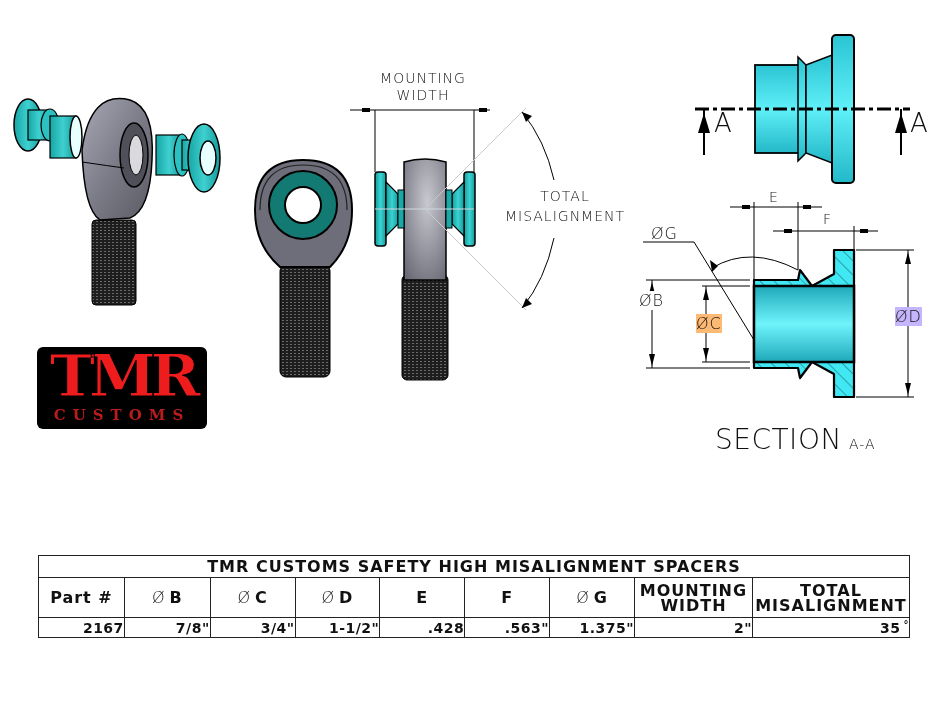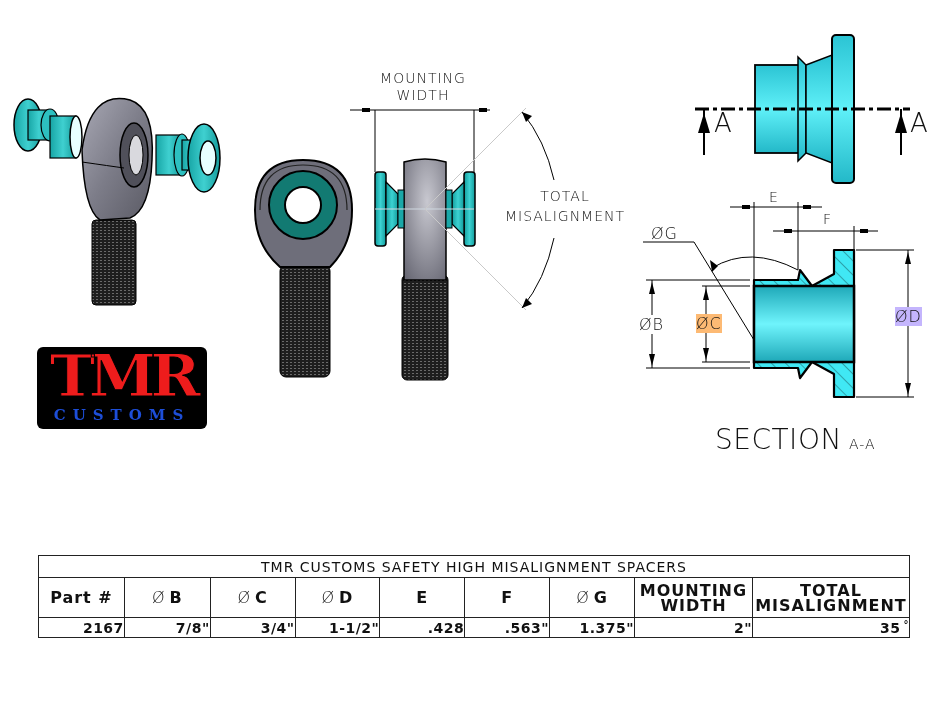--- a/index.html
+++ b/index.html
@@ -6,26 +6,26 @@
   html, body { width: 944px; height: 705px; background: #ffffff; overflow: hidden; }
   body { position: relative; font-family: "DejaVu Sans", sans-serif; color: #000; }
   .abs { position: absolute; }
   svg { position: absolute; overflow: visible; }
   .thin-label { font-family: "DejaVu Sans", sans-serif; font-weight: 300; letter-spacing: 1px; color: #111; }
 
   
   .logo { left: 37px; top: 347px; width: 170px; height: 67px; }
   .logo-bg { position: absolute; left: 0; top: 0; width: 170px; height: 82px; background: #000; border-radius: 6px; }
   .logo-tmr { position: absolute; left: 4px; top: 0px; width: 162px; height: 56px; font-family: "DejaVu Serif", serif; font-weight: bold; font-size: 58px; color: #ee1c1c; letter-spacing: -6px; line-height: 58px; text-align: center; transform: scaleX(1.05); -webkit-text-stroke: 1px #000; }
-  .logo-customs { position: absolute; left: 6px; top: 58px; width: 158px; height: 20px; font-family: "DejaVu Serif", serif; font-weight: bold; font-size: 15px; color: #1d4ed8; letter-spacing: 7px; text-align: center; line-height: 20px; }
+  .logo-customs { position: absolute; left: 6px; top: 58px; width: 158px; height: 20px; font-family: "DejaVu Serif", serif; font-weight: bold; font-size: 15px; color: #b91c1c; letter-spacing: 7px; text-align: center; line-height: 20px; }
 
   
   .spec-table { position: absolute; left: 38px; top: 555px; width: 872px; border-collapse: collapse; font-family: "DejaVu Sans", sans-serif; }
   .spec-table td, .spec-table th { border: 1px solid #222; text-align: center; font-weight: bold; color: #111; }
-  .spec-table .title-row th { height: 22px; font-size: 14px; letter-spacing: 1px; font-weight: normal; }
+  .spec-table .title-row th { height: 22px; font-size: 16px; letter-spacing: 1px; font-weight: bold; }
   .spec-table .head-row th { height: 40px; font-size: 16px; line-height: 15px; letter-spacing: 1px; }
   .spec-table .data-row td { height: 20px; font-size: 14px; line-height: 16px; letter-spacing: 0.5px; text-align: right; }
   .deg { font-size: 10px; vertical-align: top; position: relative; top: -3px; margin-left: 3px; }
   .phi { font-weight: 300; margin-right: 4px; }
 </style>
 </head>
 <body>
 
 <svg style="left:0;top:80px" width="240" height="240" viewBox="0 0 240 240">
   <defs>
@@ -215,21 +215,21 @@
     <polygon points="268,205 265,193 271,193" fill="#000"></polygon>
   </g>
 
   <path d="M114 90 L158 90 L160 80 L172 96 L194 84 L194 60 L214 60 L214 207 L194 207 L194 184 L172 172 L160 188 L158 178 L114 178 Z" fill="url(#hatch)" stroke="#000" stroke-width="2.2" stroke-linejoin="round"></path>
 
   <rect x="114" y="96" width="100" height="76" fill="url(#gBore)" stroke="#000" stroke-width="2.5"></rect>
 </svg>
 <div class="abs thin-label" style="left:651px;top:224px;font-size:16px;">ØG</div>
 <div class="abs thin-label" style="left:769px;top:189px;font-size:14px;">E</div>
 <div class="abs thin-label" style="left:823px;top:211px;font-size:14px;">F</div>
-<div class="abs thin-label" style="left:639px;top:315px;font-size:16px;background:#fff;">ØB</div>
+<div class="abs thin-label" style="left:639px;top:291px;font-size:16px;background:#fff;">ØB</div>
 <div class="abs thin-label" style="left:696px;top:314px;font-size:16px;background:#fdba74;">ØC</div>
 <div class="abs thin-label" style="left:895px;top:307px;font-size:16px;background:#c4b5fd;">ØD</div>
 <div class="abs" style="left:715px;top:423px;white-space:nowrap;text-align:right;">
   <span class="thin-label" style="font-size:28px;letter-spacing:0.5px;">SECTION</span>
   <span class="thin-label" style="font-size:14px;margin-left:2px;">A-A</span>
 </div>
 
 <div class="abs logo">
   <div class="logo-bg"></div>
   <div class="logo-tmr">TMR</div>

